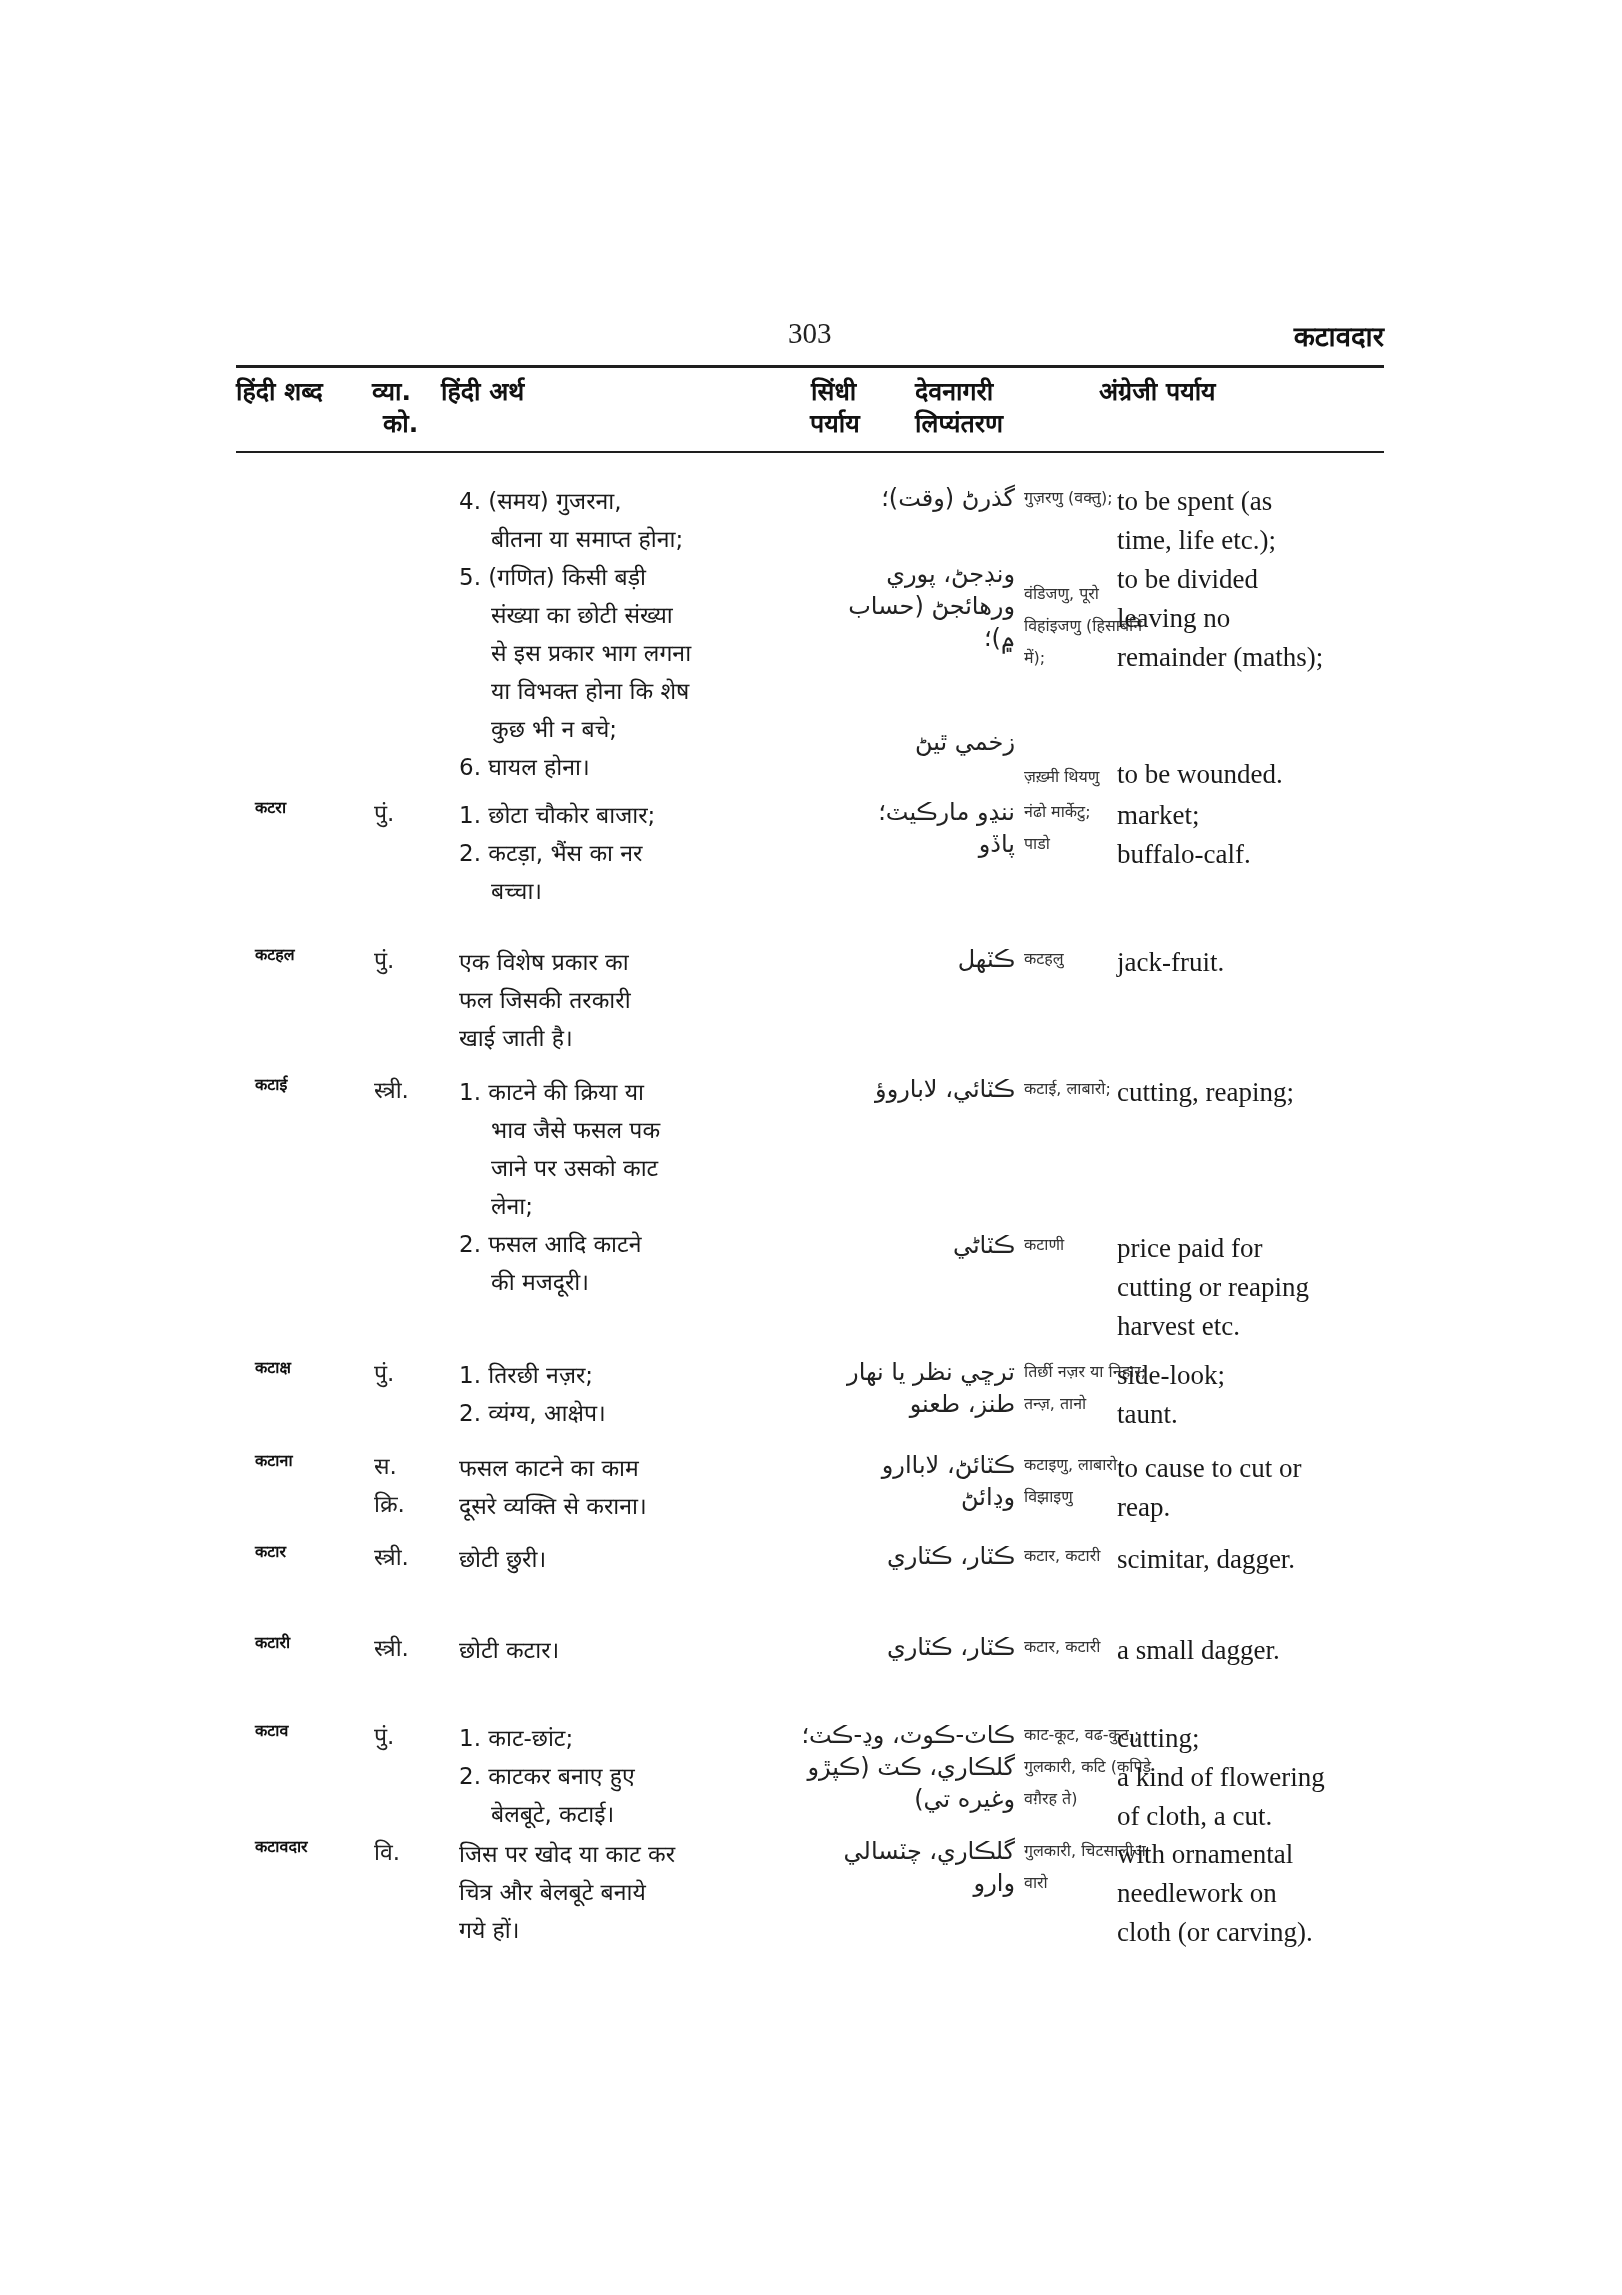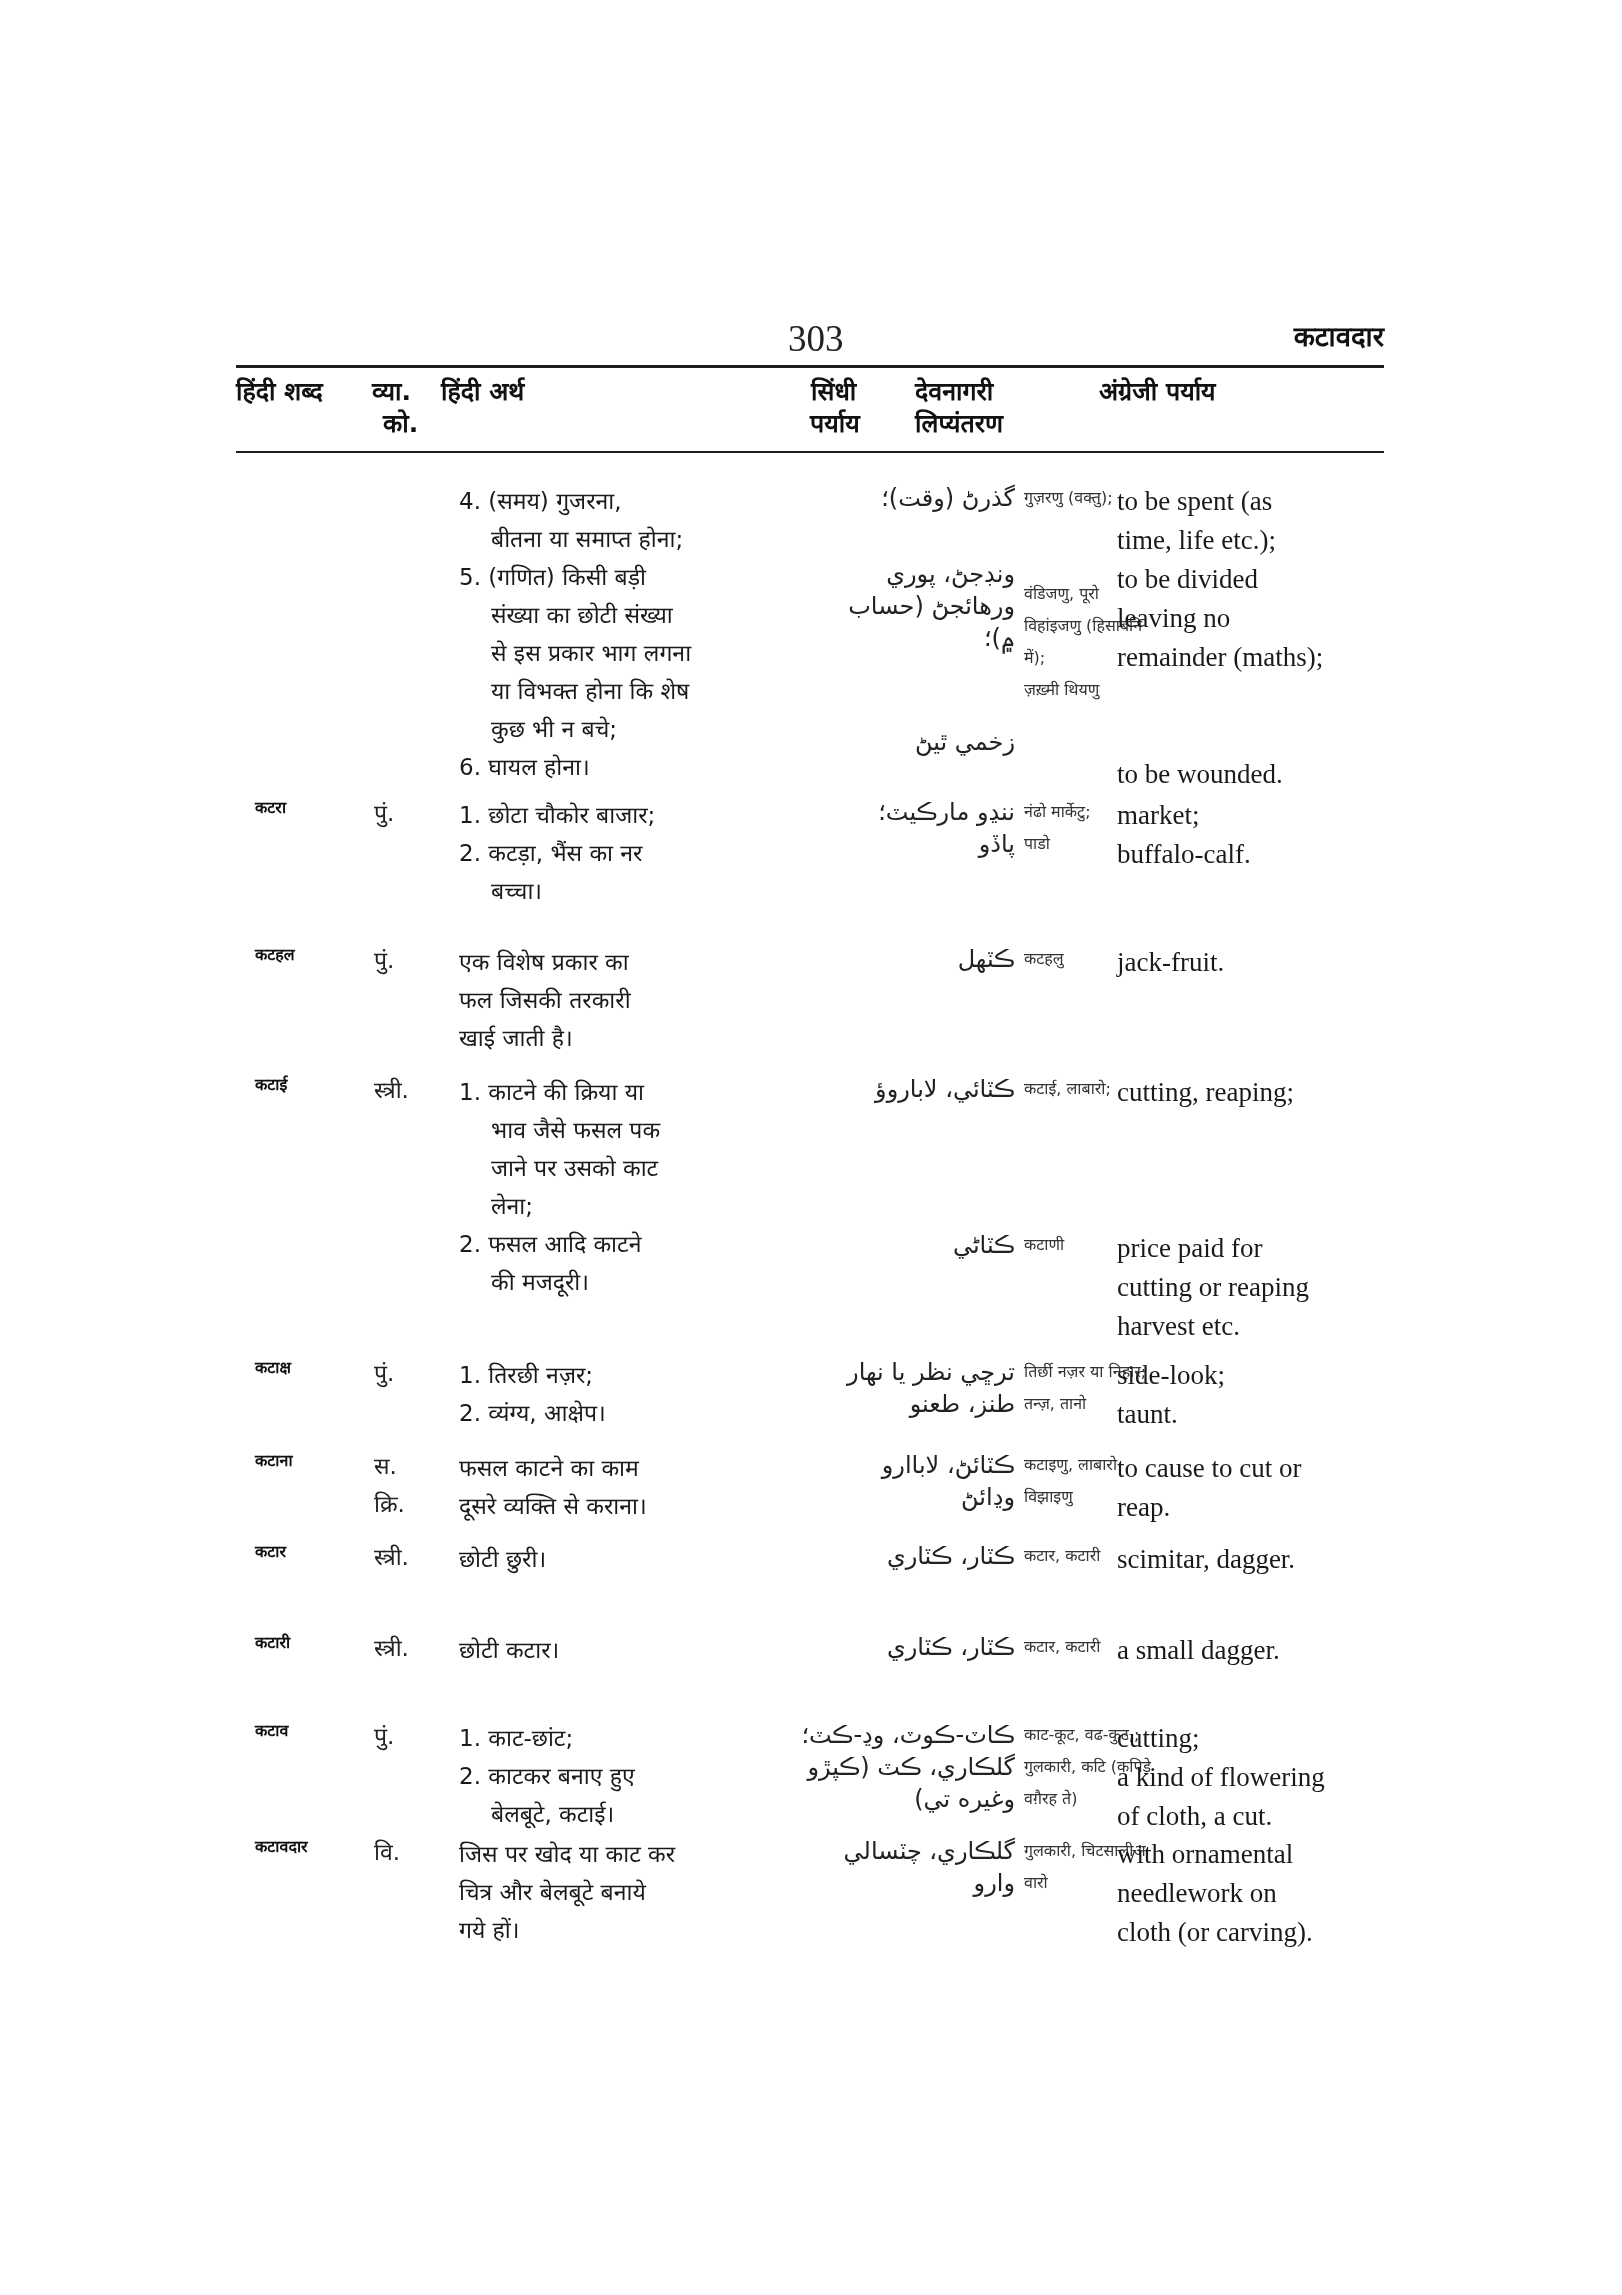--- a/index.html
+++ b/index.html
@@ -1,20 +1,20 @@
 <!DOCTYPE html>
 <html style="font-size:12.2px"><head>
 <meta charset="utf-8">
 <style>
   html, body { margin: 0; padding: 0; background: #ffffff; }
   body { width: 1622px; height: 2295px; position: relative; overflow: hidden;
          font-family: "DejaVu Serif", "Liberation Serif", serif; color: #1a1a1a; }
   .page { position: absolute; left: 236px; top: 314px; width: 1148px; }
   .running-head { position: relative; height: 51px; }
-  .page-number { position: absolute; left: 552px; top: 3.1px; font-size: 37px;
+  .page-number { position: absolute; left: 552px; top: 3.1px; font-size: 29px;
                  font-family: "Liberation Serif", serif; color: #222; }
   .guide-word { position: absolute; right: 0; top: 3.1px; font-size: 27.5px; font-weight: bold;
                 font-family: "DejaVu Sans", sans-serif; color: #111; }
   .rule { height: 3.1px; background: #1e1e1e; width: 1148px; }
   .rule.thin { height: 2.3px; }
   .colhead { position: relative; height: 83px; font-family: "DejaVu Sans", sans-serif;
              font-weight: bold; font-size: 25px; color: #111; }
   .colhead span { position: absolute; line-height: 31px; }
   .entries { position: relative; }
   .entry { position: absolute; left: 0; width: 1148px; }
@@ -79,21 +79,21 @@
         <div style="margin-top:44px">ونڊجڻ، پوري</div>
         <div>ورهائجڻ (حساب</div>
         <div>۾)؛</div>
         <div style="margin-top:72px">زخمي ٿيڻ</div>
       </div>
       <div class="deva" style="top:0">
         <div>गुज़रणु (वक्तु);</div>
         <div style="margin-top:64px">वंडिजणु, पूरो</div>
         <div>विहांइजणु (हिसाबनि</div>
         <div>में);</div>
-        <div style="">ज़ख़्मी थियणु</div>
+        <div style="margin-top:87px">ज़ख़्मी थियणु</div>
       </div>
       <div class="eng" style="top:0">
         <div>to be spent (as</div>
         <div>time, life etc.);</div>
         <div>to be divided</div>
         <div>leaving no</div>
         <div>remainder (maths);</div>
         <div style="margin-top:78px">to be wounded.</div>
       </div>
     </div>

